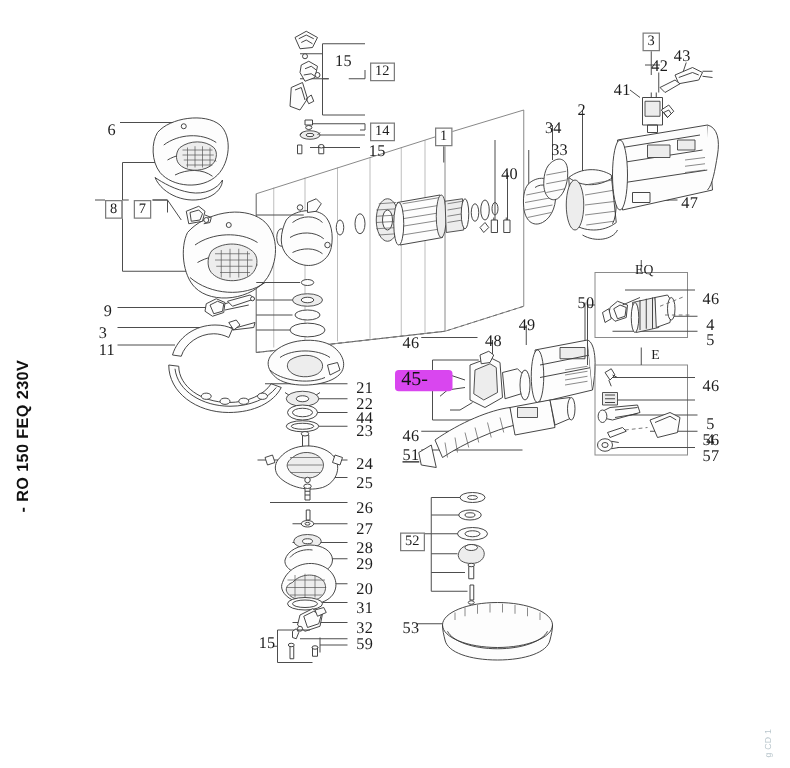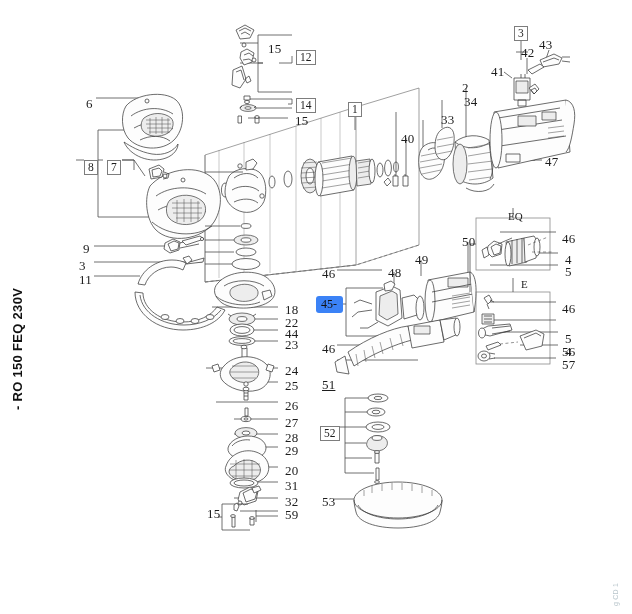--- a/index.html
+++ b/index.html
@@ -23,23 +23,23 @@
     font-family:"Liberation Serif",serif;white-space:nowrap;
     letter-spacing:.2px;
   }
   .boxed{
     position:absolute;font-size:11.5px;color:#1d1d1d;
     font-family:"Liberation Serif",serif;white-space:nowrap;
     border:1px solid #7d7d7d;padding:0px 3px 1px 3px;background:#fff;
     line-height:12px;
   }
   .hl{
-    position:absolute;font-size:12px;color:#111;
+    position:absolute;font-size:16px;color:#111;
     font-family:"Liberation Serif",serif;white-space:nowrap;
-    background:#3b82f6;border-radius:3px;padding:2px 6px 3px 5px;
+    background:#d946ef;border-radius:3px;padding:2px 20px 3px 5px;
     line-height:12px;
   }
   .letter{
     position:absolute;font-size:11px;color:#1d1d1d;
     font-family:"Liberation Serif",serif;white-space:nowrap;
   }
   svg{position:absolute;left:0;top:0;}
 </style>
 </head>
 <body>
@@ -590,34 +590,34 @@
       <div class="num" style="left: 268px; top: 41px;">15</div>
       <div class="boxed" style="left: 296px; top: 50px;">12</div>
       <div class="boxed" style="left: 296px; top: 98px;">14</div>
       <div class="num" style="left: 295px; top: 113px;">15</div>
       <div class="boxed" style="left: 348px; top: 102px;">1</div>
       <div class="boxed" style="left: 514px; top: 26px;">3</div>
       <div class="num" style="left: 539px; top: 37px;">43</div>
       <div class="num" style="left: 521px; top: 45px;">42</div>
       <div class="num" style="left: 491px; top: 64px;">41</div>
       <div class="num" style="left: 462px; top: 80px;">2</div>
-      <div class="num" style="left: 436px; top: 94px; margin-left: 28px;">34</div>
+      <div class="num" style="left: 436px; top: 94px;">34</div>
       <div class="num" style="left: 418px; top: 112px; padding-left: 23px;">33</div>
       <div class="num" style="left: 401px; top: 131px;">40</div>
       <div class="num" style="left: 545px; top: 154px;">47</div>
       <div class="num" style="left: 83px; top: 241px;">9</div>
       <div class="num" style="left: 79px; top: 258px;">3</div>
       <div class="num" style="left: 79px; top: 272px;">11</div>
       <div class="num" style="left: 322px; top: 266px;">46</div>
       <div class="num" style="left: 388px; top: 265px;">48</div>
       <div class="num" style="left: 415px; top: 252px;">49</div>
       <div class="num" style="left: 462px; top: 234px;">50</div>
       <div class="num" style="left: 322px; top: 341px;">46</div>
-      <div class="num" style="left: 322px; top: 377px; text-decoration: underline;">51</div>
-      <div class="num" style="left: 285px; top: 302px;">18</div>
+      <div class="num" style="left: 322px; top: 356px; text-decoration: underline;">51</div>
+      <div class="num" style="left: 285px; top: 302px;">21</div>
       <div class="num" style="left: 285px; top: 315px;">22</div>
       <div class="num" style="left: 285px; top: 326px;">44</div>
       <div class="num" style="left: 285px; top: 337px;">23</div>
       <div class="num" style="left: 285px; top: 363px;">24</div>
       <div class="num" style="left: 285px; top: 378px;">25</div>
       <div class="num" style="left: 285px; top: 398px;">26</div>
       <div class="num" style="left: 285px; top: 415px;">27</div>
       <div class="num" style="left: 285px; top: 430px;">28</div>
       <div class="num" style="left: 285px; top: 443px;">29</div>
       <div class="num" style="left: 285px; top: 463px;">20</div>

